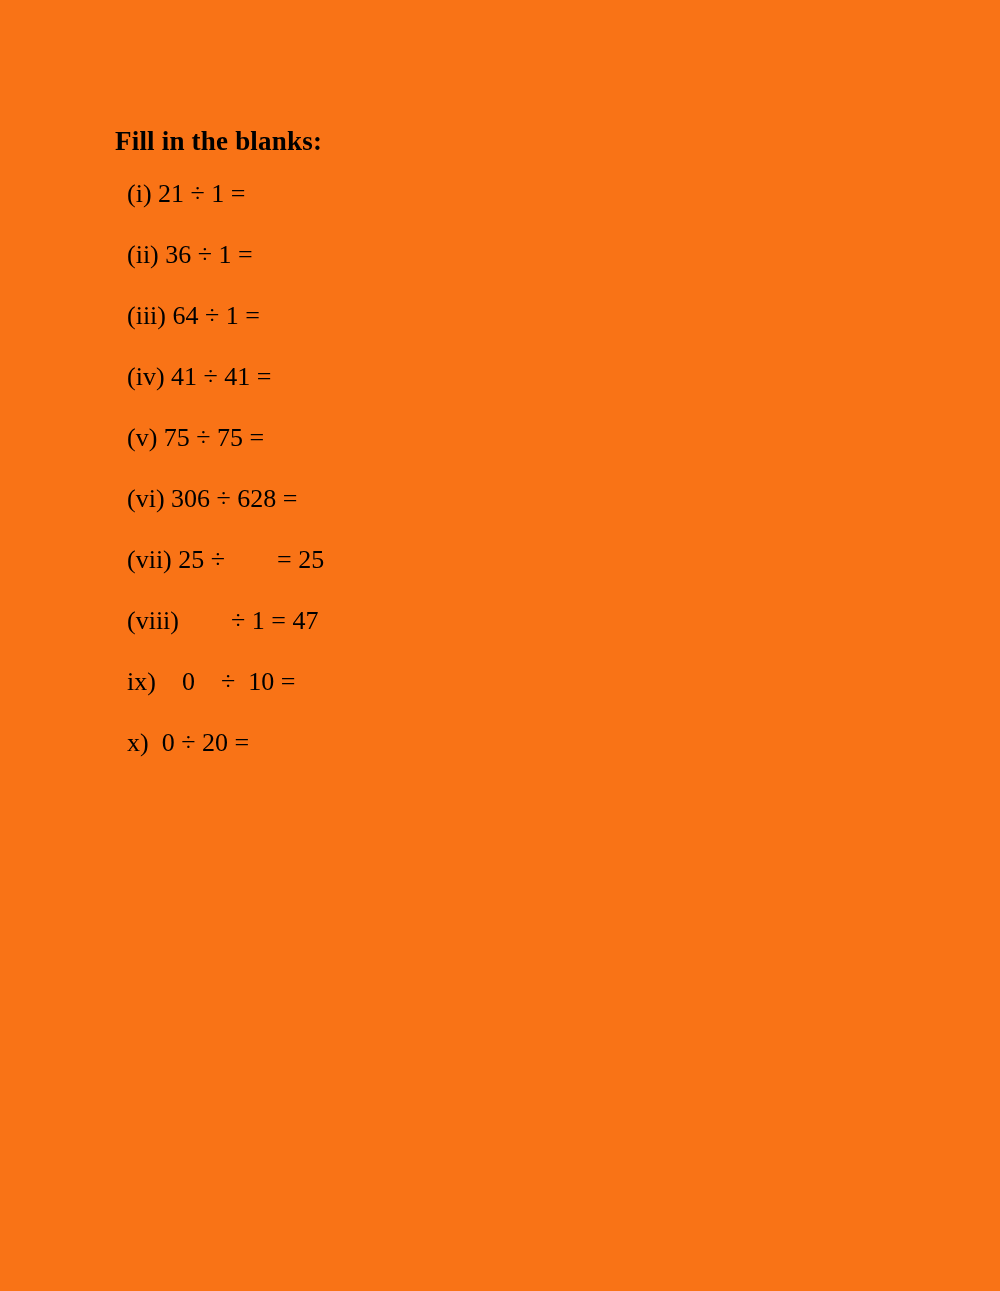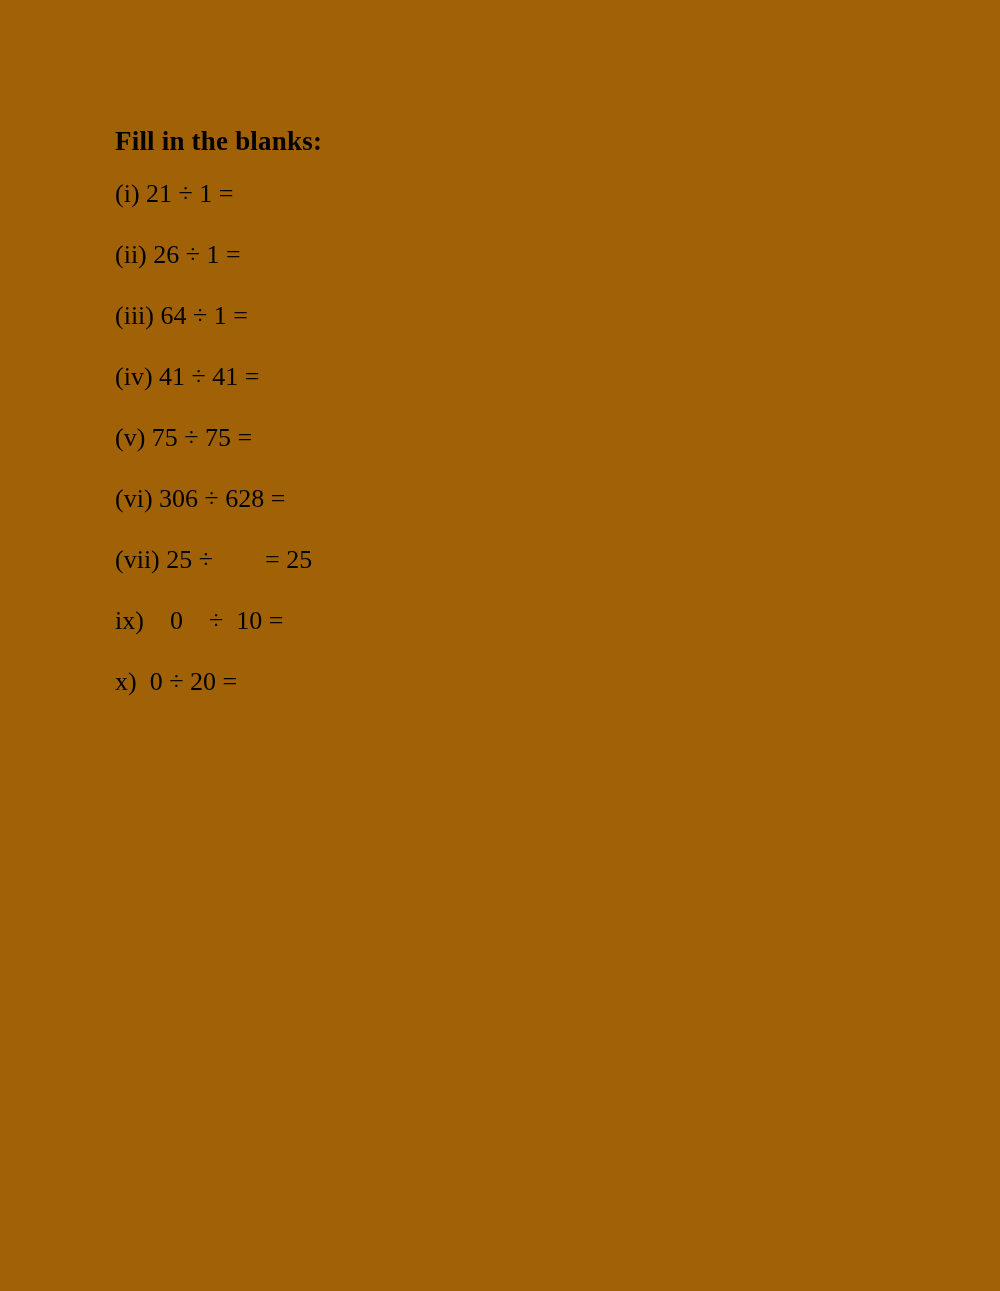--- a/index.html
+++ b/index.html
@@ -14,61 +14,62 @@
     font-family: "Liberation Serif", "DejaVu Serif", serif;
     color: #000000;
     overflow: hidden;
   }
   .page {
     position: absolute;
     left: 0;
     top: 0;
     width: 1000px;
     height: 1291px;
-    background: #a16207;
+    background: #f97316;
   }
   .worksheet {
     position: absolute;
     left: 115px;
     top: 128px;
     width: 760px;
   }
   .worksheet-title {
     font-size: 27px;
     font-weight: bold;
     line-height: 1.0;
     margin: 0 0 26px 0;
     letter-spacing: 0.2px;
   }
   .problem-list {
     list-style: none;
-    margin: 0;
+    margin: 12px;
     padding: 0;
   }
   .problem-item {
     font-size: 26px;
     line-height: 1.0;
     margin: 0 0 35px 0;
     white-space: pre;
   }
 </style>
 </head>
 <body>
 
 <div class="page">
   <div class="worksheet">
 
     <h1 class="worksheet-title">Fill in the blanks:</h1>
 
     <ol class="problem-list">
       <li class="problem-item">(i) 21 ÷ 1 =</li>
-      <li class="problem-item">(ii) 26 ÷ 1 =</li>
+      <li class="problem-item">(ii) 36 ÷ 1 =</li>
       <li class="problem-item">(iii) 64 ÷ 1 =</li>
       <li class="problem-item">(iv) 41 ÷ 41 =</li>
       <li class="problem-item">(v) 75 ÷ 75 =</li>
       <li class="problem-item">(vi) 306 ÷ 628 =</li>
       <li class="problem-item">(vii) 25 ÷        = 25</li>
+      <li class="problem-item">(viii)        ÷ 1 = 47</li>
       <li class="problem-item">ix)    0    ÷  10 =</li>
       <li class="problem-item">x)  0 ÷ 20 =</li>
     </ol>
 
   </div>
 </div>
 
 </body></html>

